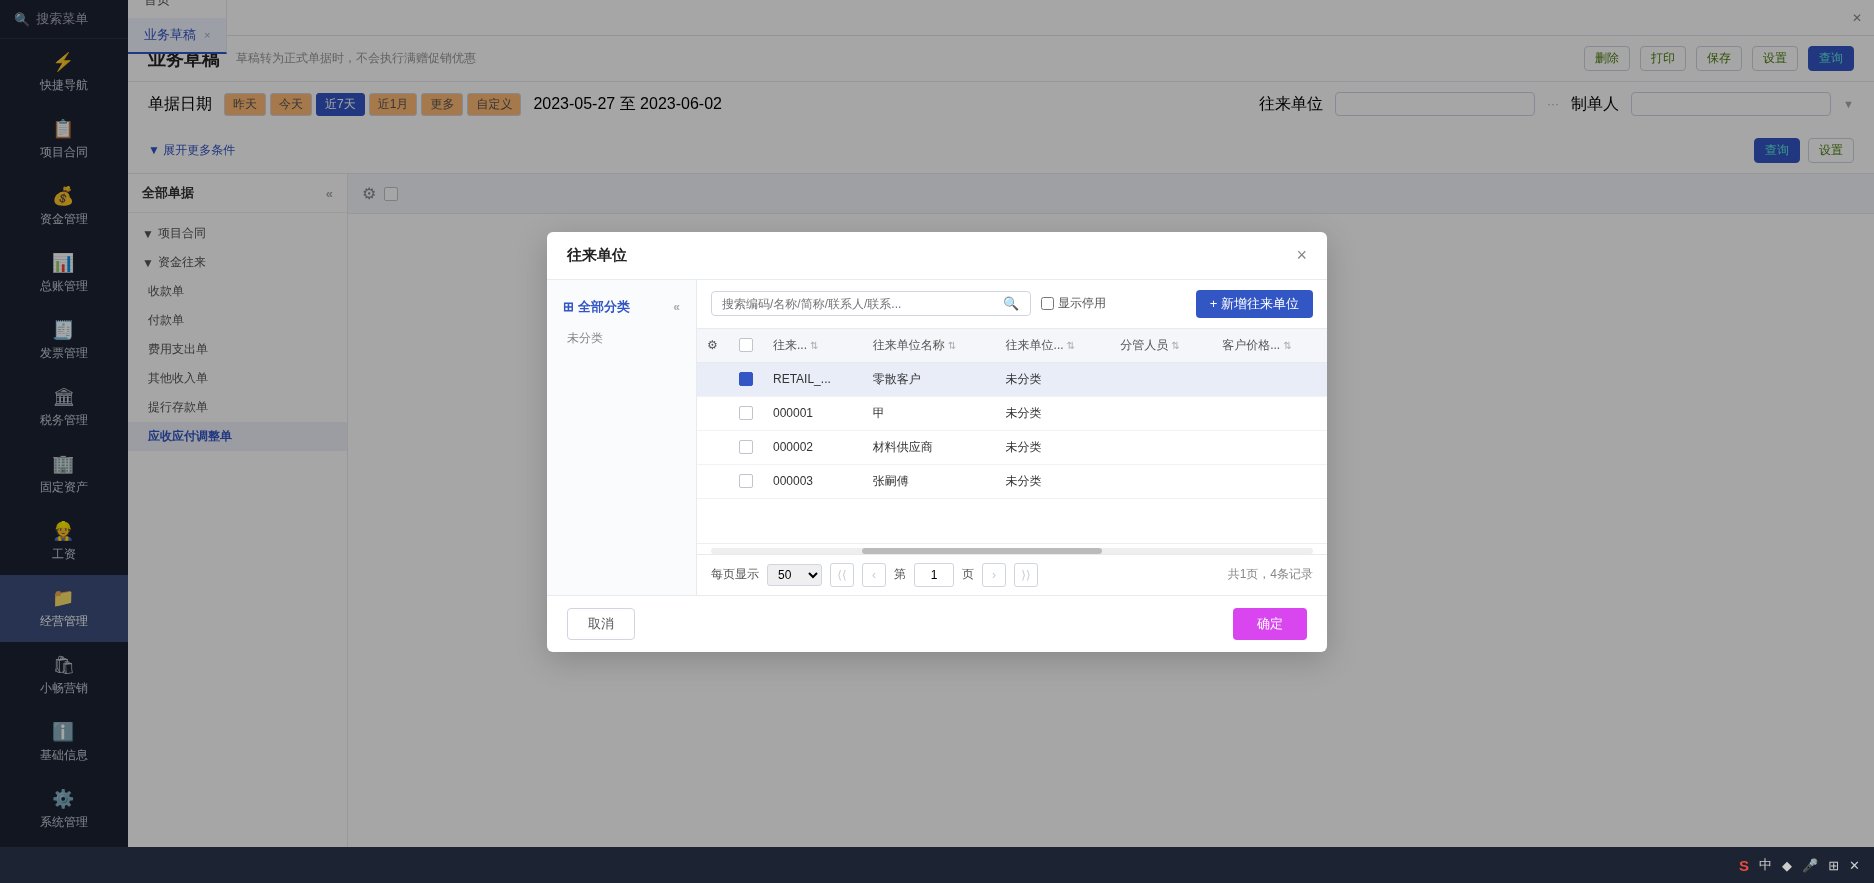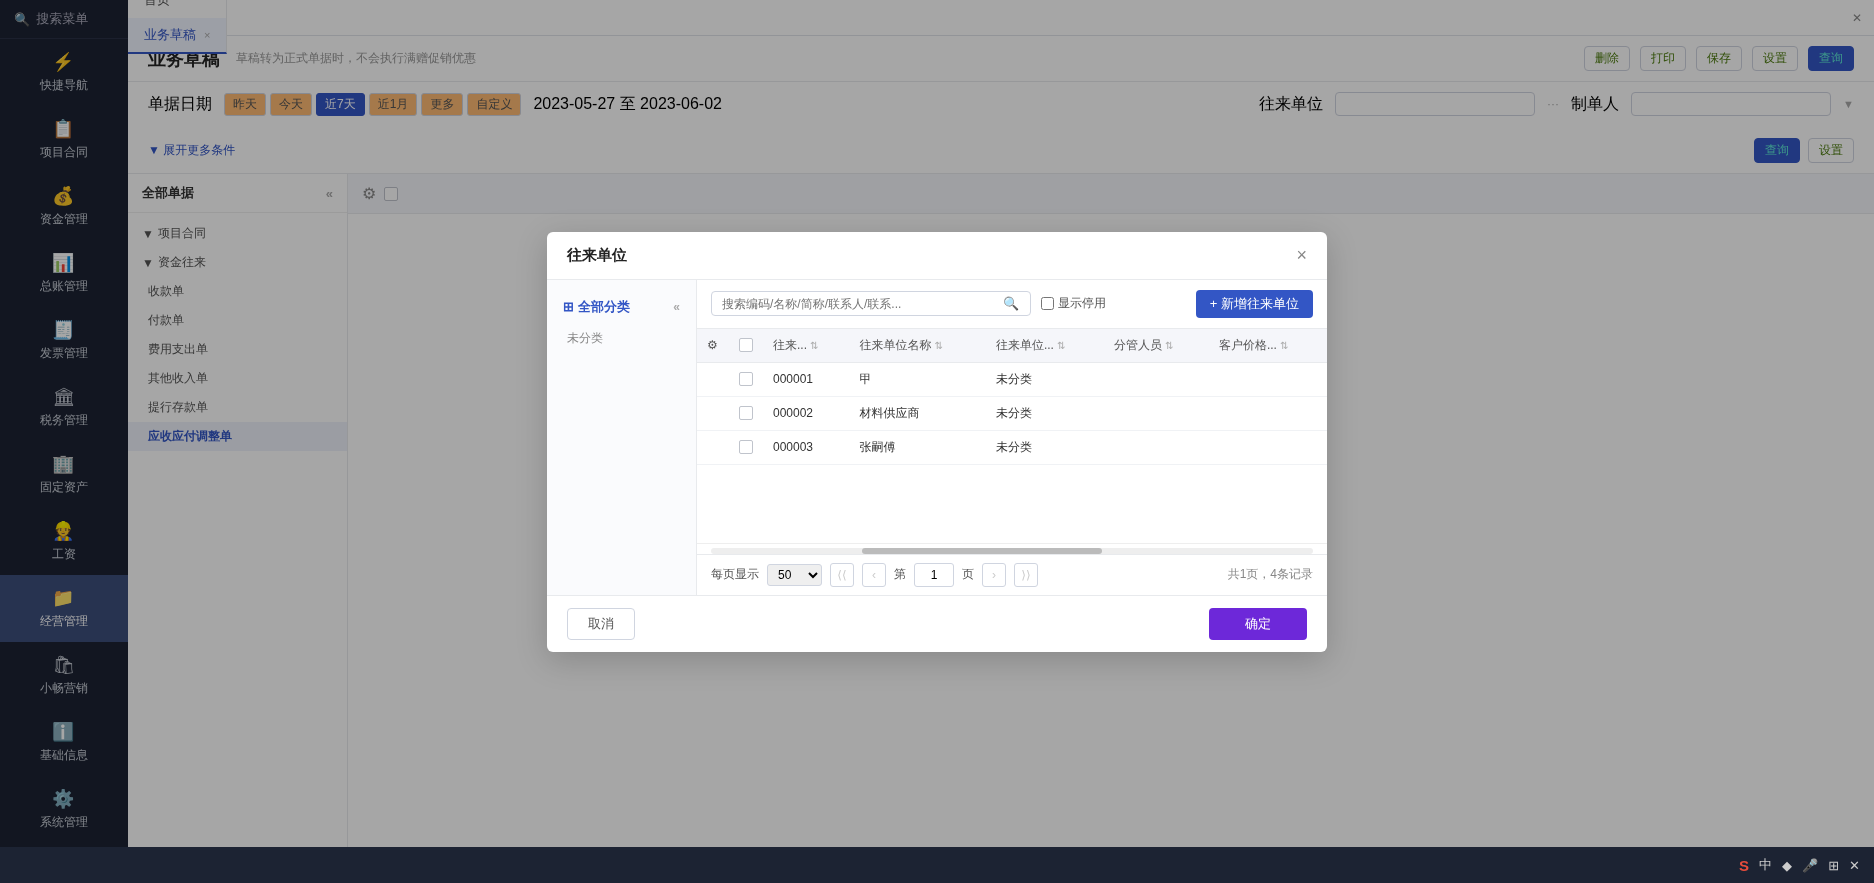--- a/index.html
+++ b/index.html
@@ -177,21 +177,21 @@
     .per-page-select {
       border: 1px solid #d0d5e0; border-radius: 3px; font-size: 12px; padding: 2px 6px;
     }
     .total-info { margin-left: auto; color: #888; }
 
     
     .dialog-footer {
       padding: 12px 20px; border-top: 1px solid #e8eaed; display: flex; justify-content: space-between; gap: 10px;
     }
     .btn-cancel { padding: 6px 20px; border: 1px solid #d0d5e0; border-radius: 4px; background: #fff; color: #555; font-size: 13px; cursor: pointer; }
-    .btn-confirm { padding: 6px 36px; border: none; border-radius: 4px; background: #6d28d9; color: #fff; font-size: 13px; cursor: pointer; }
+    .btn-confirm { padding: 6px 24px; border: none; border-radius: 4px; background: #d946ef; color: #fff; font-size: 13px; cursor: pointer; }
 
     
     .taskbar {
       position: fixed; bottom: 0; left: 0; right: 0; height: 36px;
       background: #1c2333; display: flex; align-items: center; justify-content: flex-end;
       padding: 0 14px; gap: 10px; z-index: 200;
     }
     .taskbar-item { color: #ccc; font-size: 13px; display: flex; align-items: center; gap: 3px; cursor: pointer; }
 
     .checkbox { width: 14px; height: 14px; border: 1px solid #c0c4cc; border-radius: 2px; background: #fff; display: inline-block; vertical-align: middle; }
@@ -384,20 +384,29 @@
               <th style="width:32px">⚙</th>
               <th style="width:32px"><span class="checkbox"></span></th>
               <th>往来...<span class="sort-icon">⇅</span></th>
               <th>往来单位名称<span class="sort-icon">⇅</span></th>
               <th>往来单位...<span class="sort-icon">⇅</span></th>
               <th>分管人员<span class="sort-icon">⇅</span></th>
               <th>客户价格...<span class="sort-icon">⇅</span></th>
             </tr>
           </thead>
           <tbody id="dialog-table-body">
+          <tr class="row-selected">
+    <td></td>
+    <td><span class="checkbox checked"></span></td>
+    <td>RETAIL_...</td>
+    <td>零散客户</td>
+    <td>未分类</td>
+    <td></td>
+    <td></td>
+  </tr>
               <tr>
     <td></td>
     <td><span class="checkbox "></span></td>
     <td>000001</td>
     <td>甲</td>
     <td>未分类</td>
     <td></td>
     <td></td>
   </tr>
               <tr>

